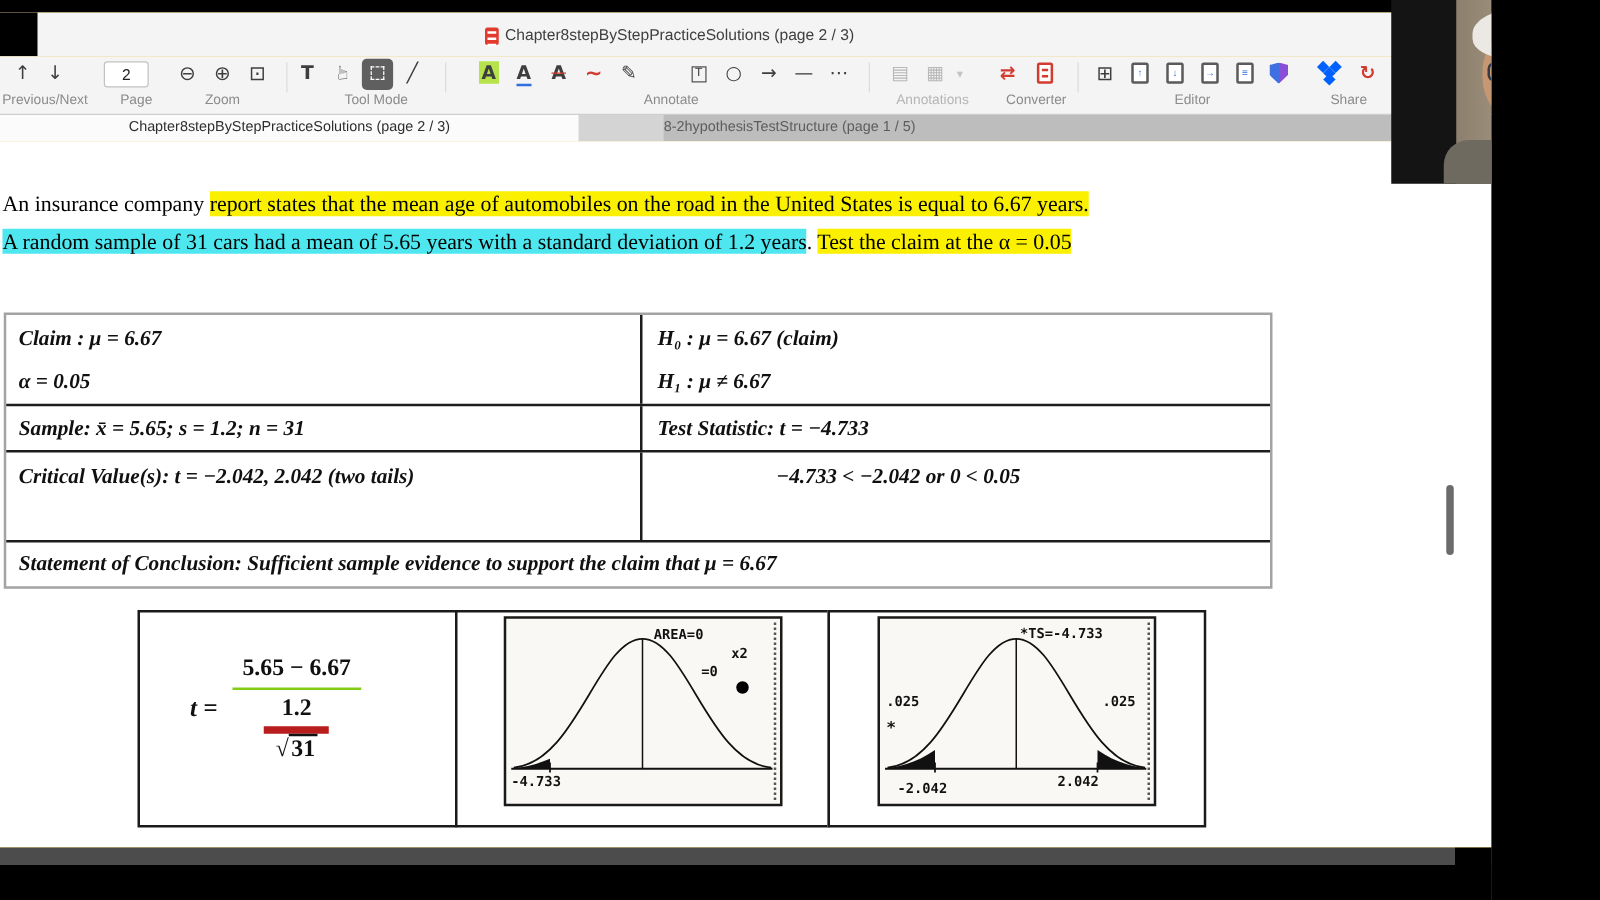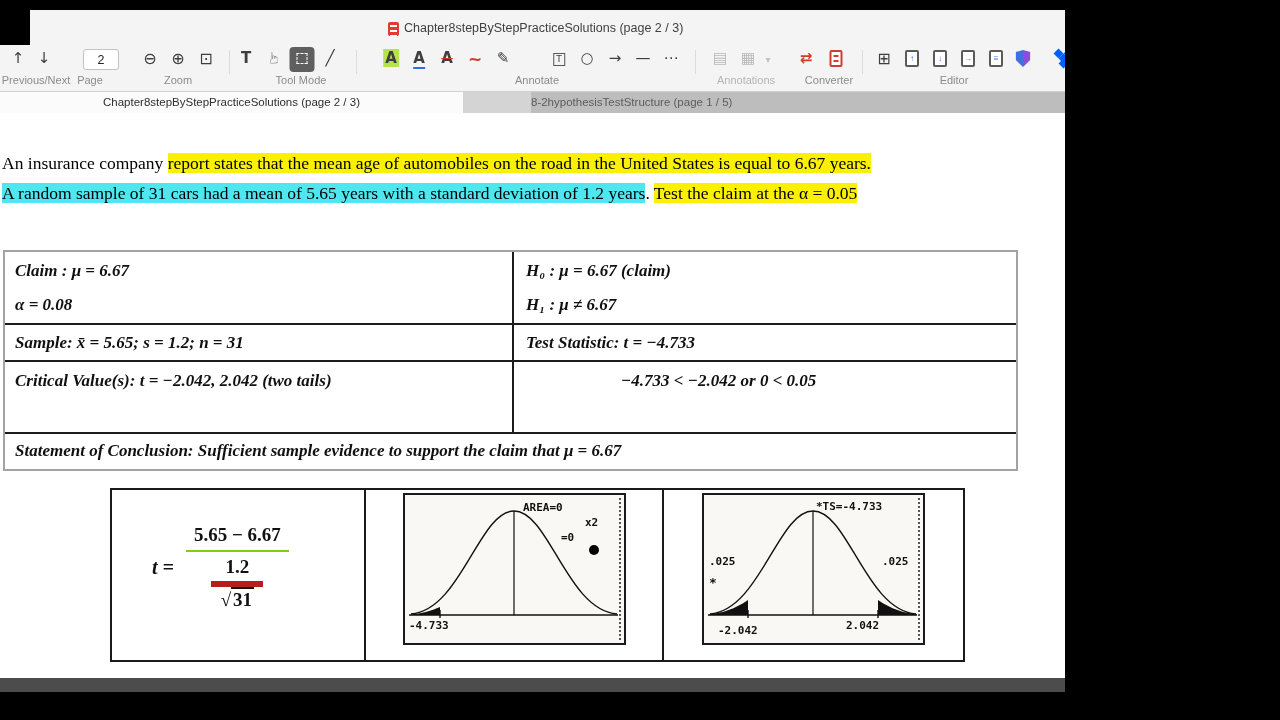--- a/index.html
+++ b/index.html
@@ -1,17 +1,17 @@
 <!DOCTYPE html>
 <html><head>
 <meta charset="utf-8">
 <style>
   *{margin:0;padding:0;box-sizing:border-box}
   body{background:#000;font-family:"Liberation Sans",sans-serif}
-  #screen{position:relative;width:1065px;height:720px;overflow:hidden;background:#eab308}
+  #screen{position:relative;width:1193px;height:720px;overflow:hidden;background:#eab308}
 
   
   .titlebar{position:absolute;left:0;top:10px;width:1280px;height:35px;background:#f4f4f4}
   .toolbar{position:absolute;left:0;top:45px;width:1280px;height:47px;background:#f4f4f4;border-bottom:1px solid #cfcfcf}
   .pdficon{position:absolute;left:388px;top:12px;width:11px;height:14px;background:#e23b2e;border-radius:2px}
   .pdficon i{display:block;height:2px;background:#fff;margin:3px 2px 0}
   .doc-title{position:absolute;left:404px;top:11px;font-size:12.5px;color:#3f3f3f;white-space:nowrap}
   .tico{position:absolute;top:4px;transform:translateX(-50%);font-family:"DejaVu Sans",sans-serif;font-size:15px;color:#3e3e3e;cursor:default;white-space:nowrap}
   .tlabel{position:absolute;top:29px;transform:translateX(-50%);font-size:11px;color:#8b8b8b;white-space:nowrap}
   .tsep{position:absolute;top:5px;width:1px;height:24px;background:#dcdcdc}
@@ -102,21 +102,21 @@
     <span class="doc-title">Chapter8stepByStepPracticeSolutions (page 2 / 3)</span>
   </div>
   <div class="corner-notch"></div>
 
   <div class="toolbar">
     <span class="tico" style="left:18px">↑</span>
     <span class="tico" style="left:44px">↓</span>
     <span class="tlabel" style="left:36px">Previous/Next</span>
 
     <span class="pagebox">2</span>
-    <span class="tlabel" style="left:90px">Page</span>
+    <span class="tlabel" style="left:109px">Page</span>
 
     <span class="tico" style="left:150px;font-size:16px">⊖</span>
     <span class="tico" style="left:178px;font-size:16px">⊕</span>
     <span class="tico" style="left:206px;font-size:16px">⊡</span>
     <span class="tlabel" style="left:178px">Zoom</span>
 
     <span class="tsep" style="left:229px"></span>
 
     <span class="tico" style="left:246px;font-weight:bold">T</span>
     <span class="tico" style="left:274px;transform:translateX(-50%) rotate(-90deg)">☞</span>
@@ -192,21 +192,21 @@
 
   <div class="para">
     <div><span>An insurance company </span><span class="hl-y">report states that the mean age of automobiles on the road in the United States is equal to 6.67 years.</span></div>
     <div><span class="hl-c">A random sample of 31 cars had a mean of 5.65 years with a standard deviation of 1.2 years</span><span>. </span><span class="hl-y">Test the claim at the α = 0.05</span></div>
   </div>
 
   <div id="stat-table">
     <div class="trow" style="height:73px">
       <div class="tcell">
         <div class="tline">Claim :  μ = 6.67</div>
-        <div class="tline">α =  0.08</div>
+        <div class="tline">α =  0.05</div>
       </div>
       <div class="tcell2">
         <div class="tline">H₀ : μ = 6.67  (claim)</div>
         <div class="tline">H₁ :  μ ≠ 6.67</div>
       </div>
     </div>
     <div class="trow" style="height:37px">
       <div class="tcell">
         <div class="tline" style="line-height:31px">Sample:  x̄ = 5.65; s = 1.2; n = 31</div>
       </div>

